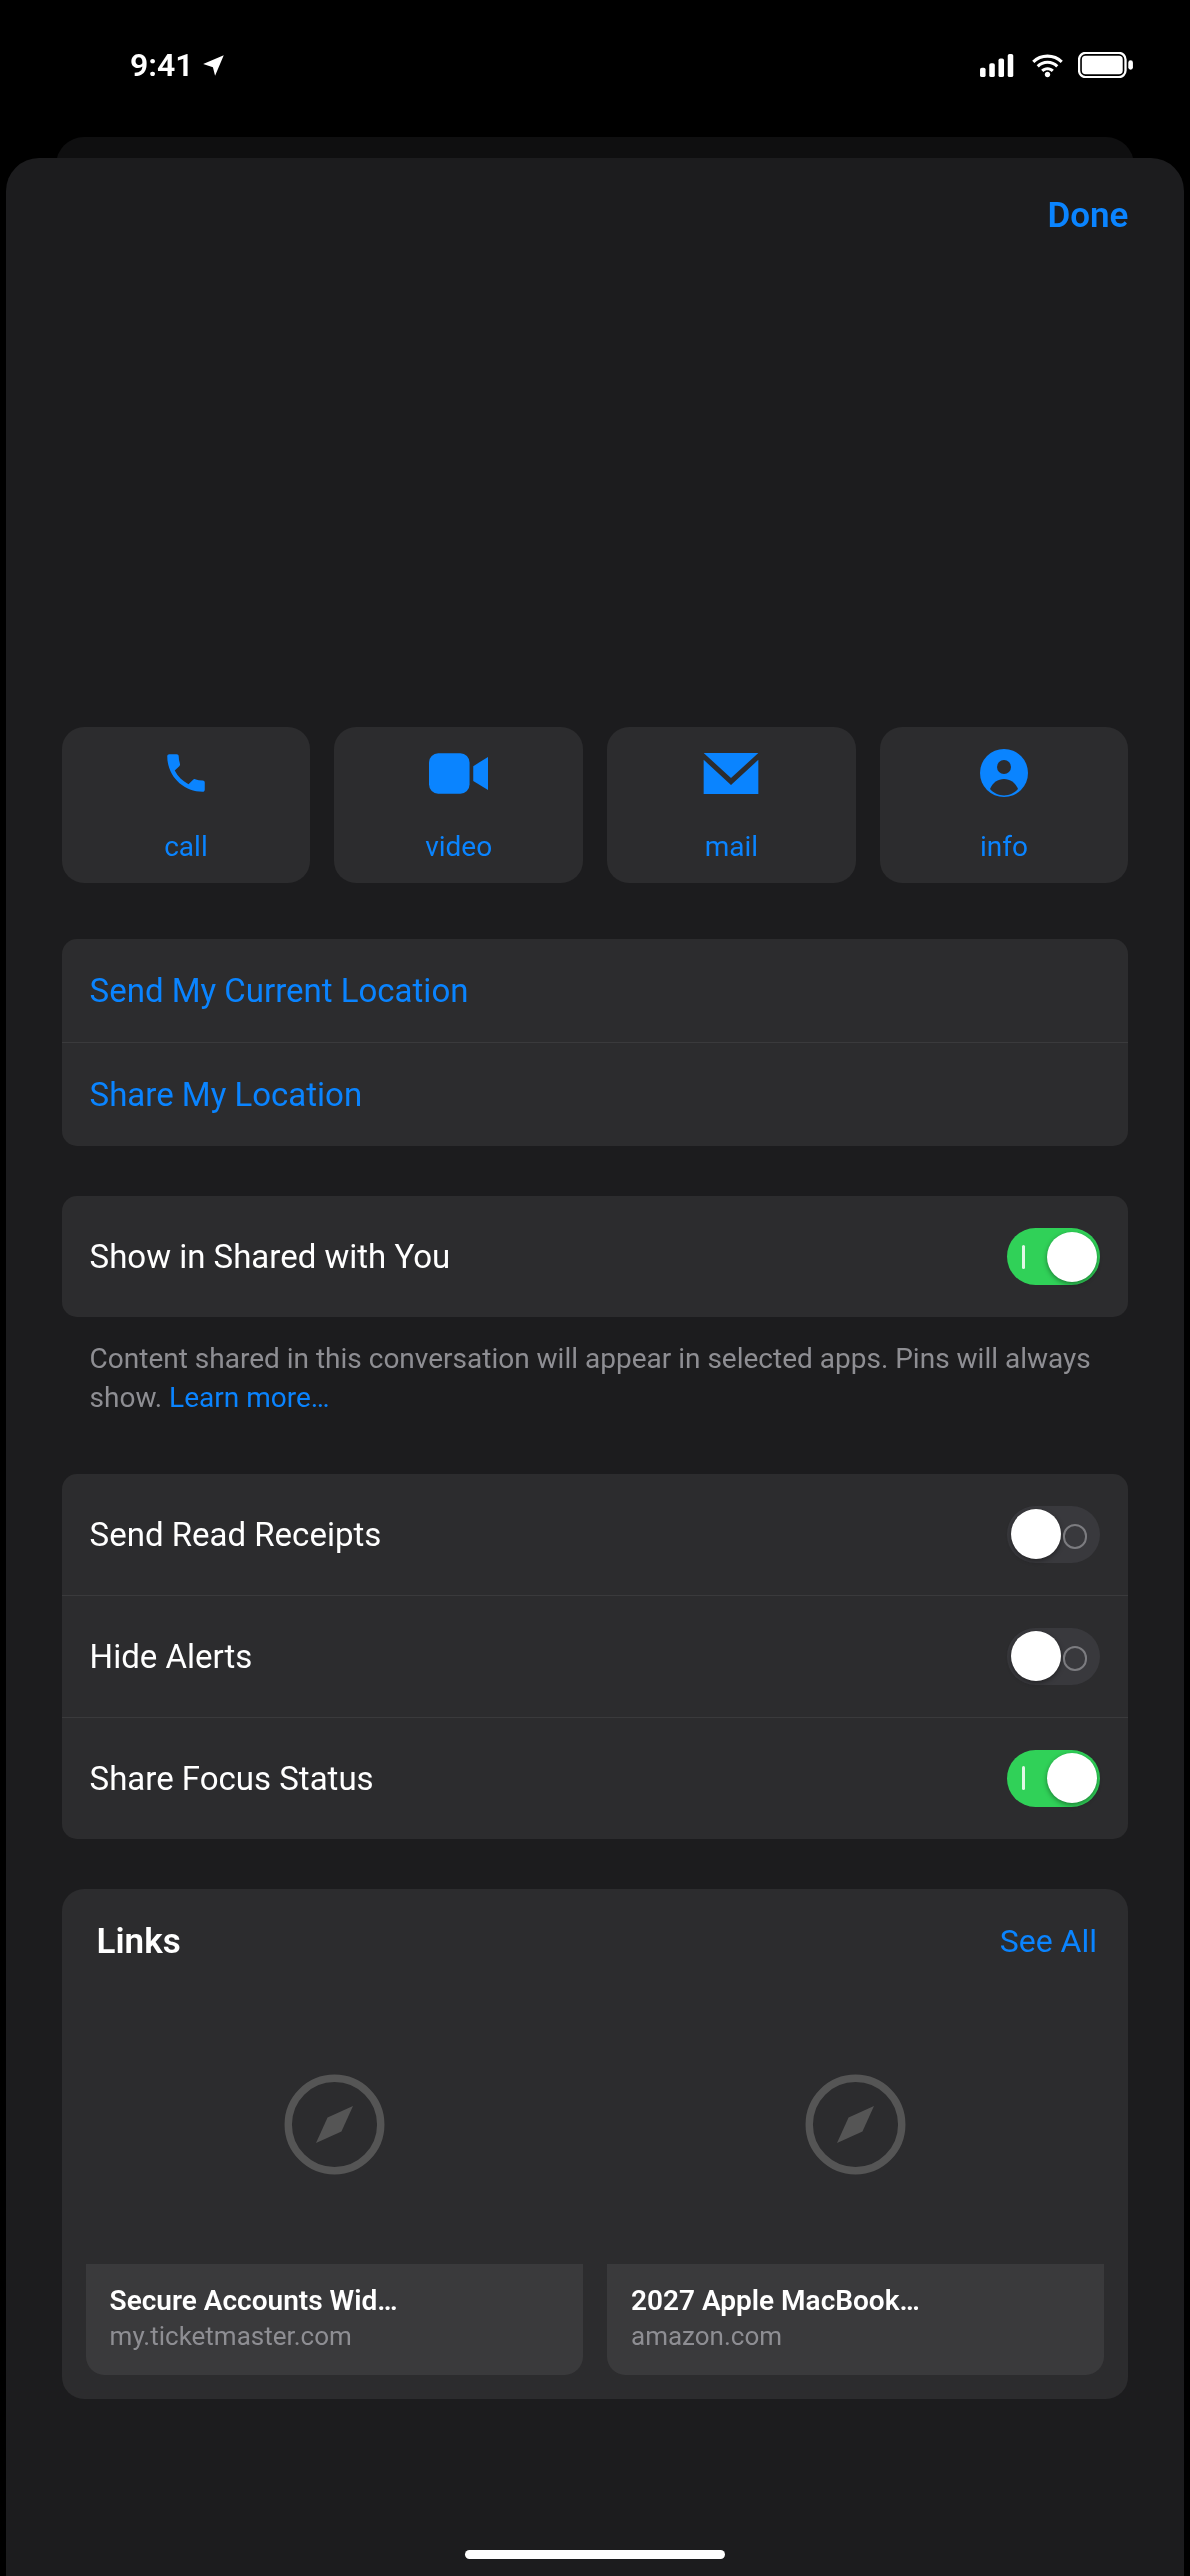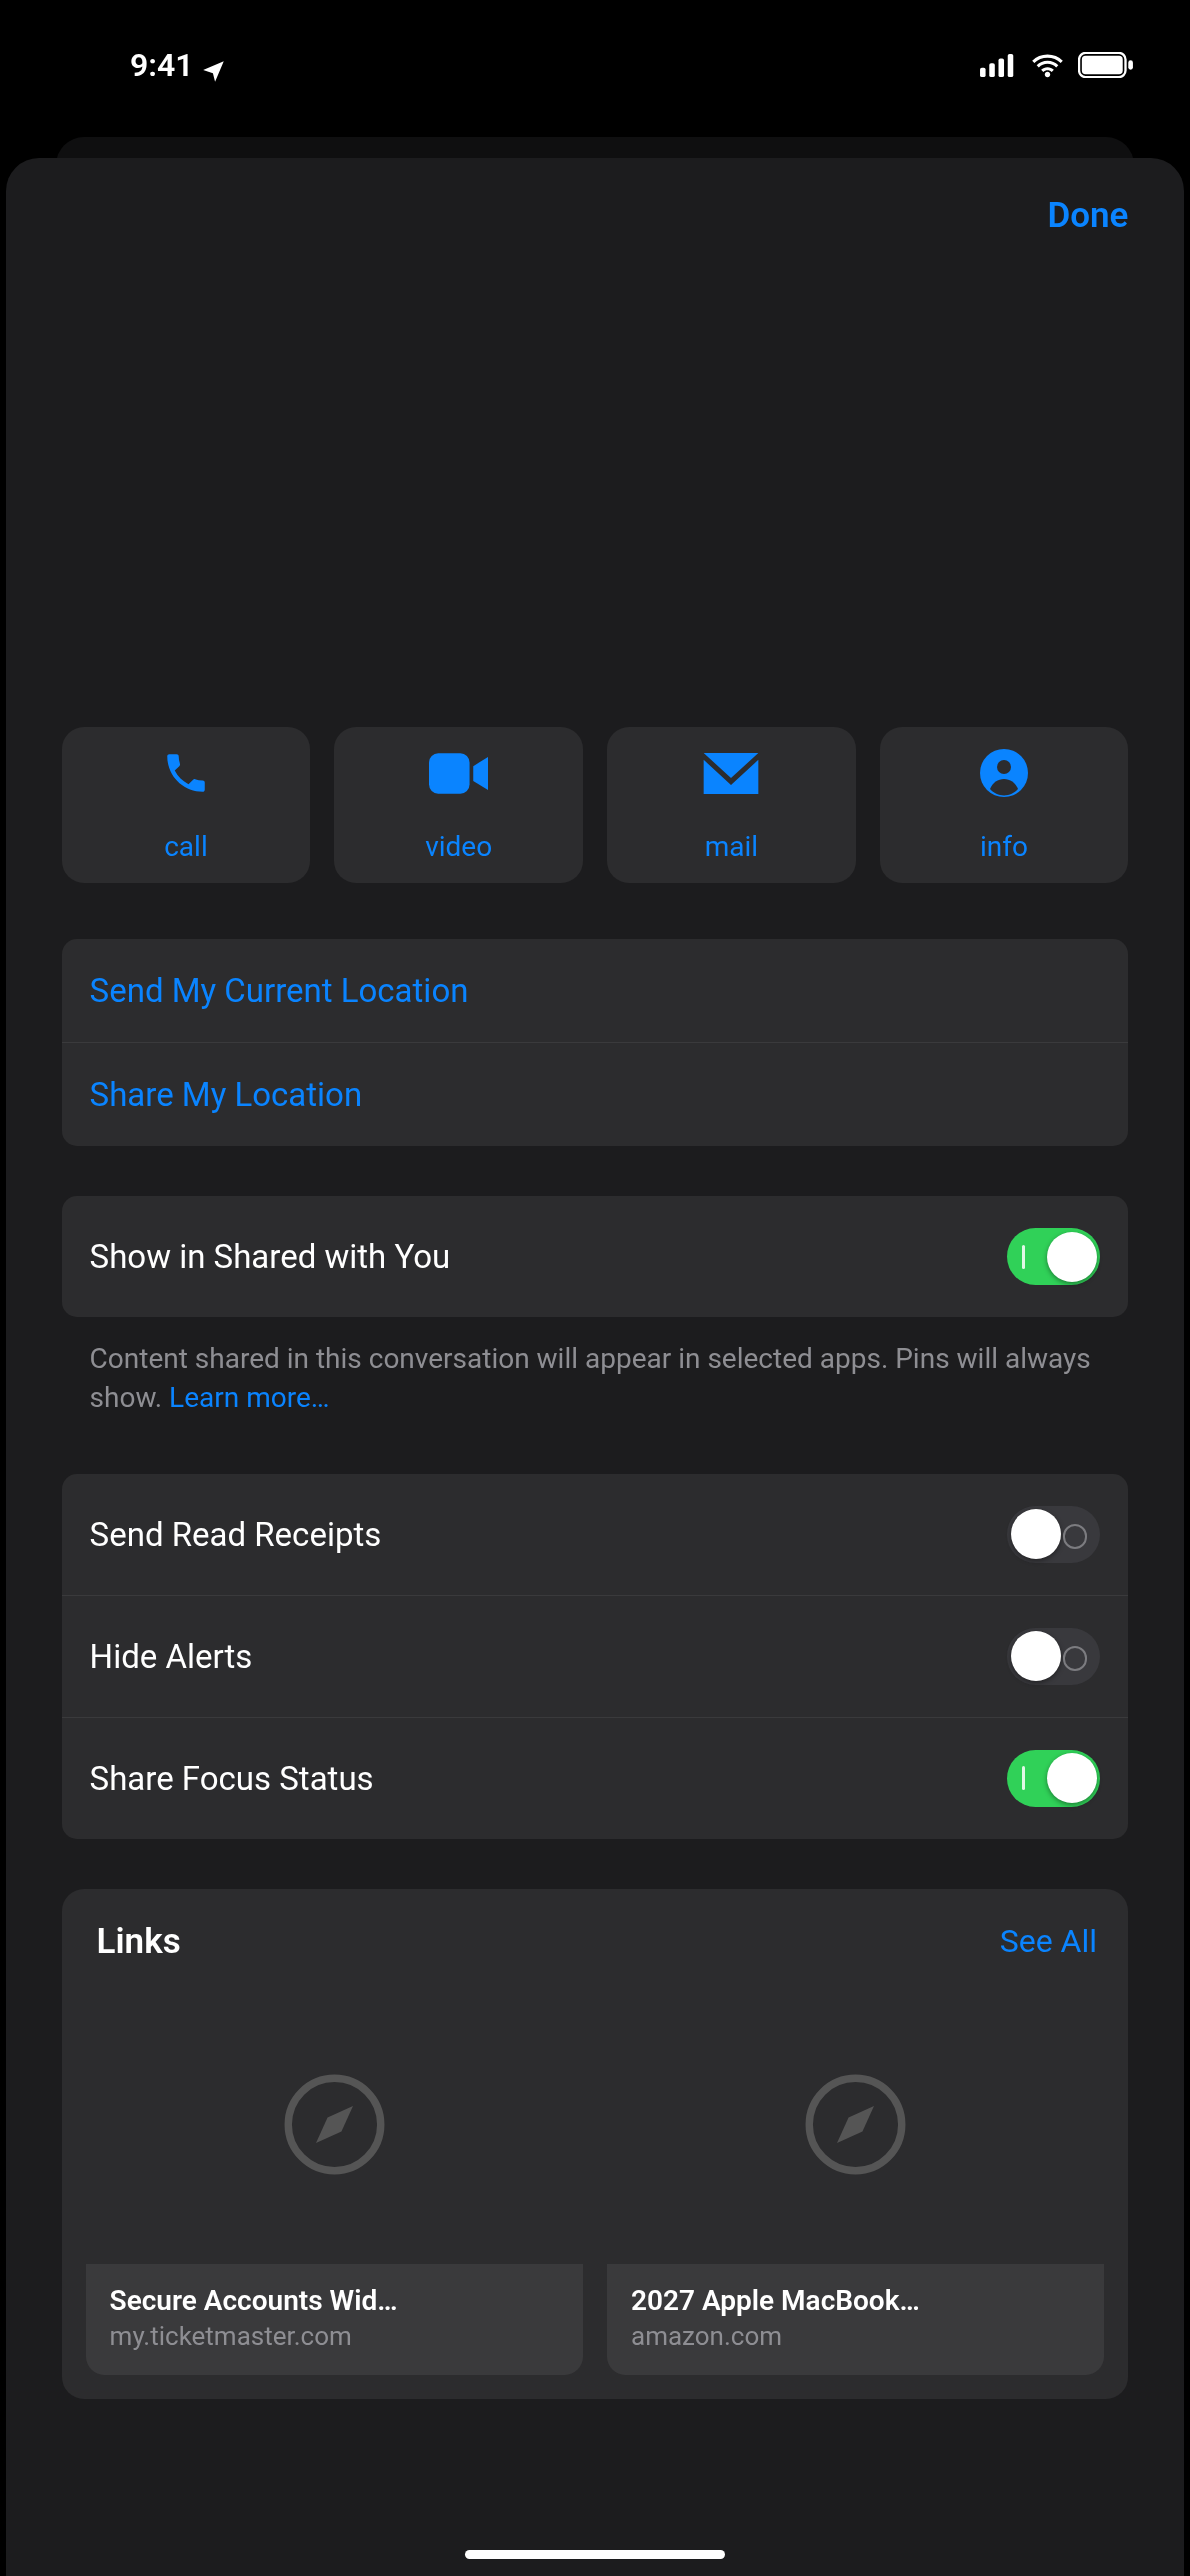--- a/index.html
+++ b/index.html
@@ -22,21 +22,21 @@
     display: flex;
     align-items: center;
     justify-content: space-between;
     padding: 0 56px 0 130px;
     z-index: 10;
   }
   .status-time {
     font-size: 32px;
     font-weight: 600;
     display: flex;
-    align-items: flex-end;
+    align-items: center;
     gap: 7.4px;
   }
   .status-right {
     display: flex;
     align-items: center;
     gap: 13px;
   }
   .sheet-back {
     position: absolute;
     top: 137px;

